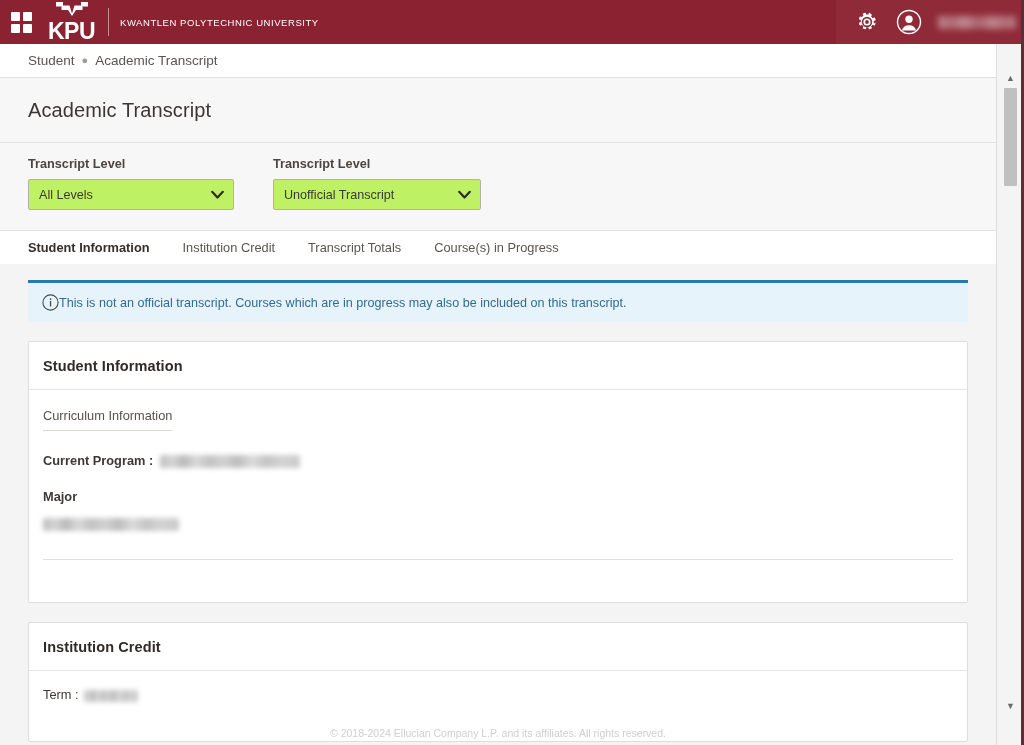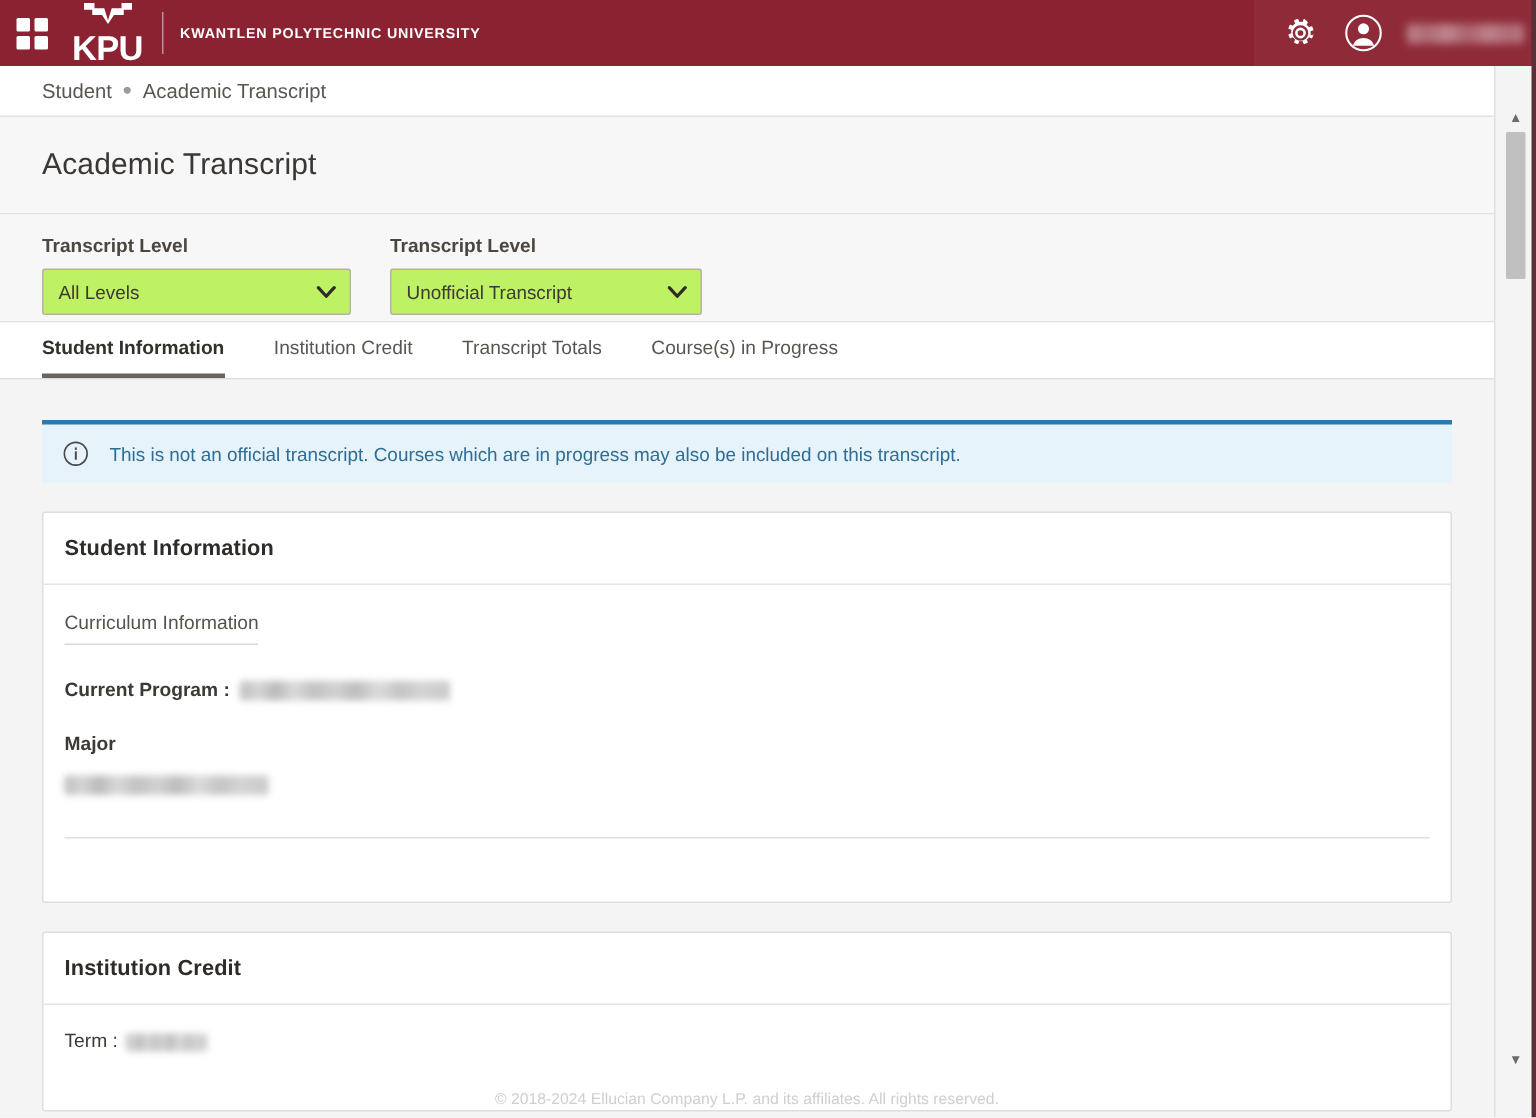--- a/index.html
+++ b/index.html
@@ -67,21 +67,21 @@
   }
   .logo-sep {
     width: 1px;
     height: 28px;
     background: #c08f98;
     margin: 0 11px 0 13px;
   }
   .logo-full {
     color: #ffffff;
     font-size: 9.5px;
-    font-weight: bold;
+    font-weight: normal;
     letter-spacing: 0.55px;
     white-space: nowrap;
   }
   .brand-right {
     margin-left: auto;
     display: flex;
     align-items: center;
     height: 44px;
     background: rgba(255,255,255,0.045);
     padding: 0 8px 0 14px;
@@ -137,23 +137,23 @@
     font-size: 20px;
     font-weight: normal;
     color: #3b3734;
     letter-spacing: 0.1px;
   }
 
   
   .filters {
     background: #f7f7f7;
     border-bottom: 1px solid #e2e2e2;
-    padding: 14px 28px 4px 28px;
-    display: flex;
-    gap: 26px;
+    padding: 14px 28px 20px 28px;
+    display: flex;
+    gap: 39px;
   }
   .field-label {
     font-size: 12.7px;
     font-weight: bold;
     color: #4b4640;
     margin-bottom: 8px;
     display: block;
   }
   .select-box {
     position: relative;
@@ -217,21 +217,20 @@
     overflow: hidden;
   }
 
   .info-banner {
     margin: 16px 28px 0 28px;
     background: #e7f3fb;
     border-top: 3px solid #2a7ab0;
     padding: 11px 14px 11px 14px;
     display: flex;
     align-items: center;
-    gap: 14px;
   }
   .info-banner .info-icon {
     flex: 0 0 auto;
     width: 17px; height: 17px;
   }
   .info-banner .info-text {
     font-size: 12.6px;
     color: #2f6d94;
   }
 

